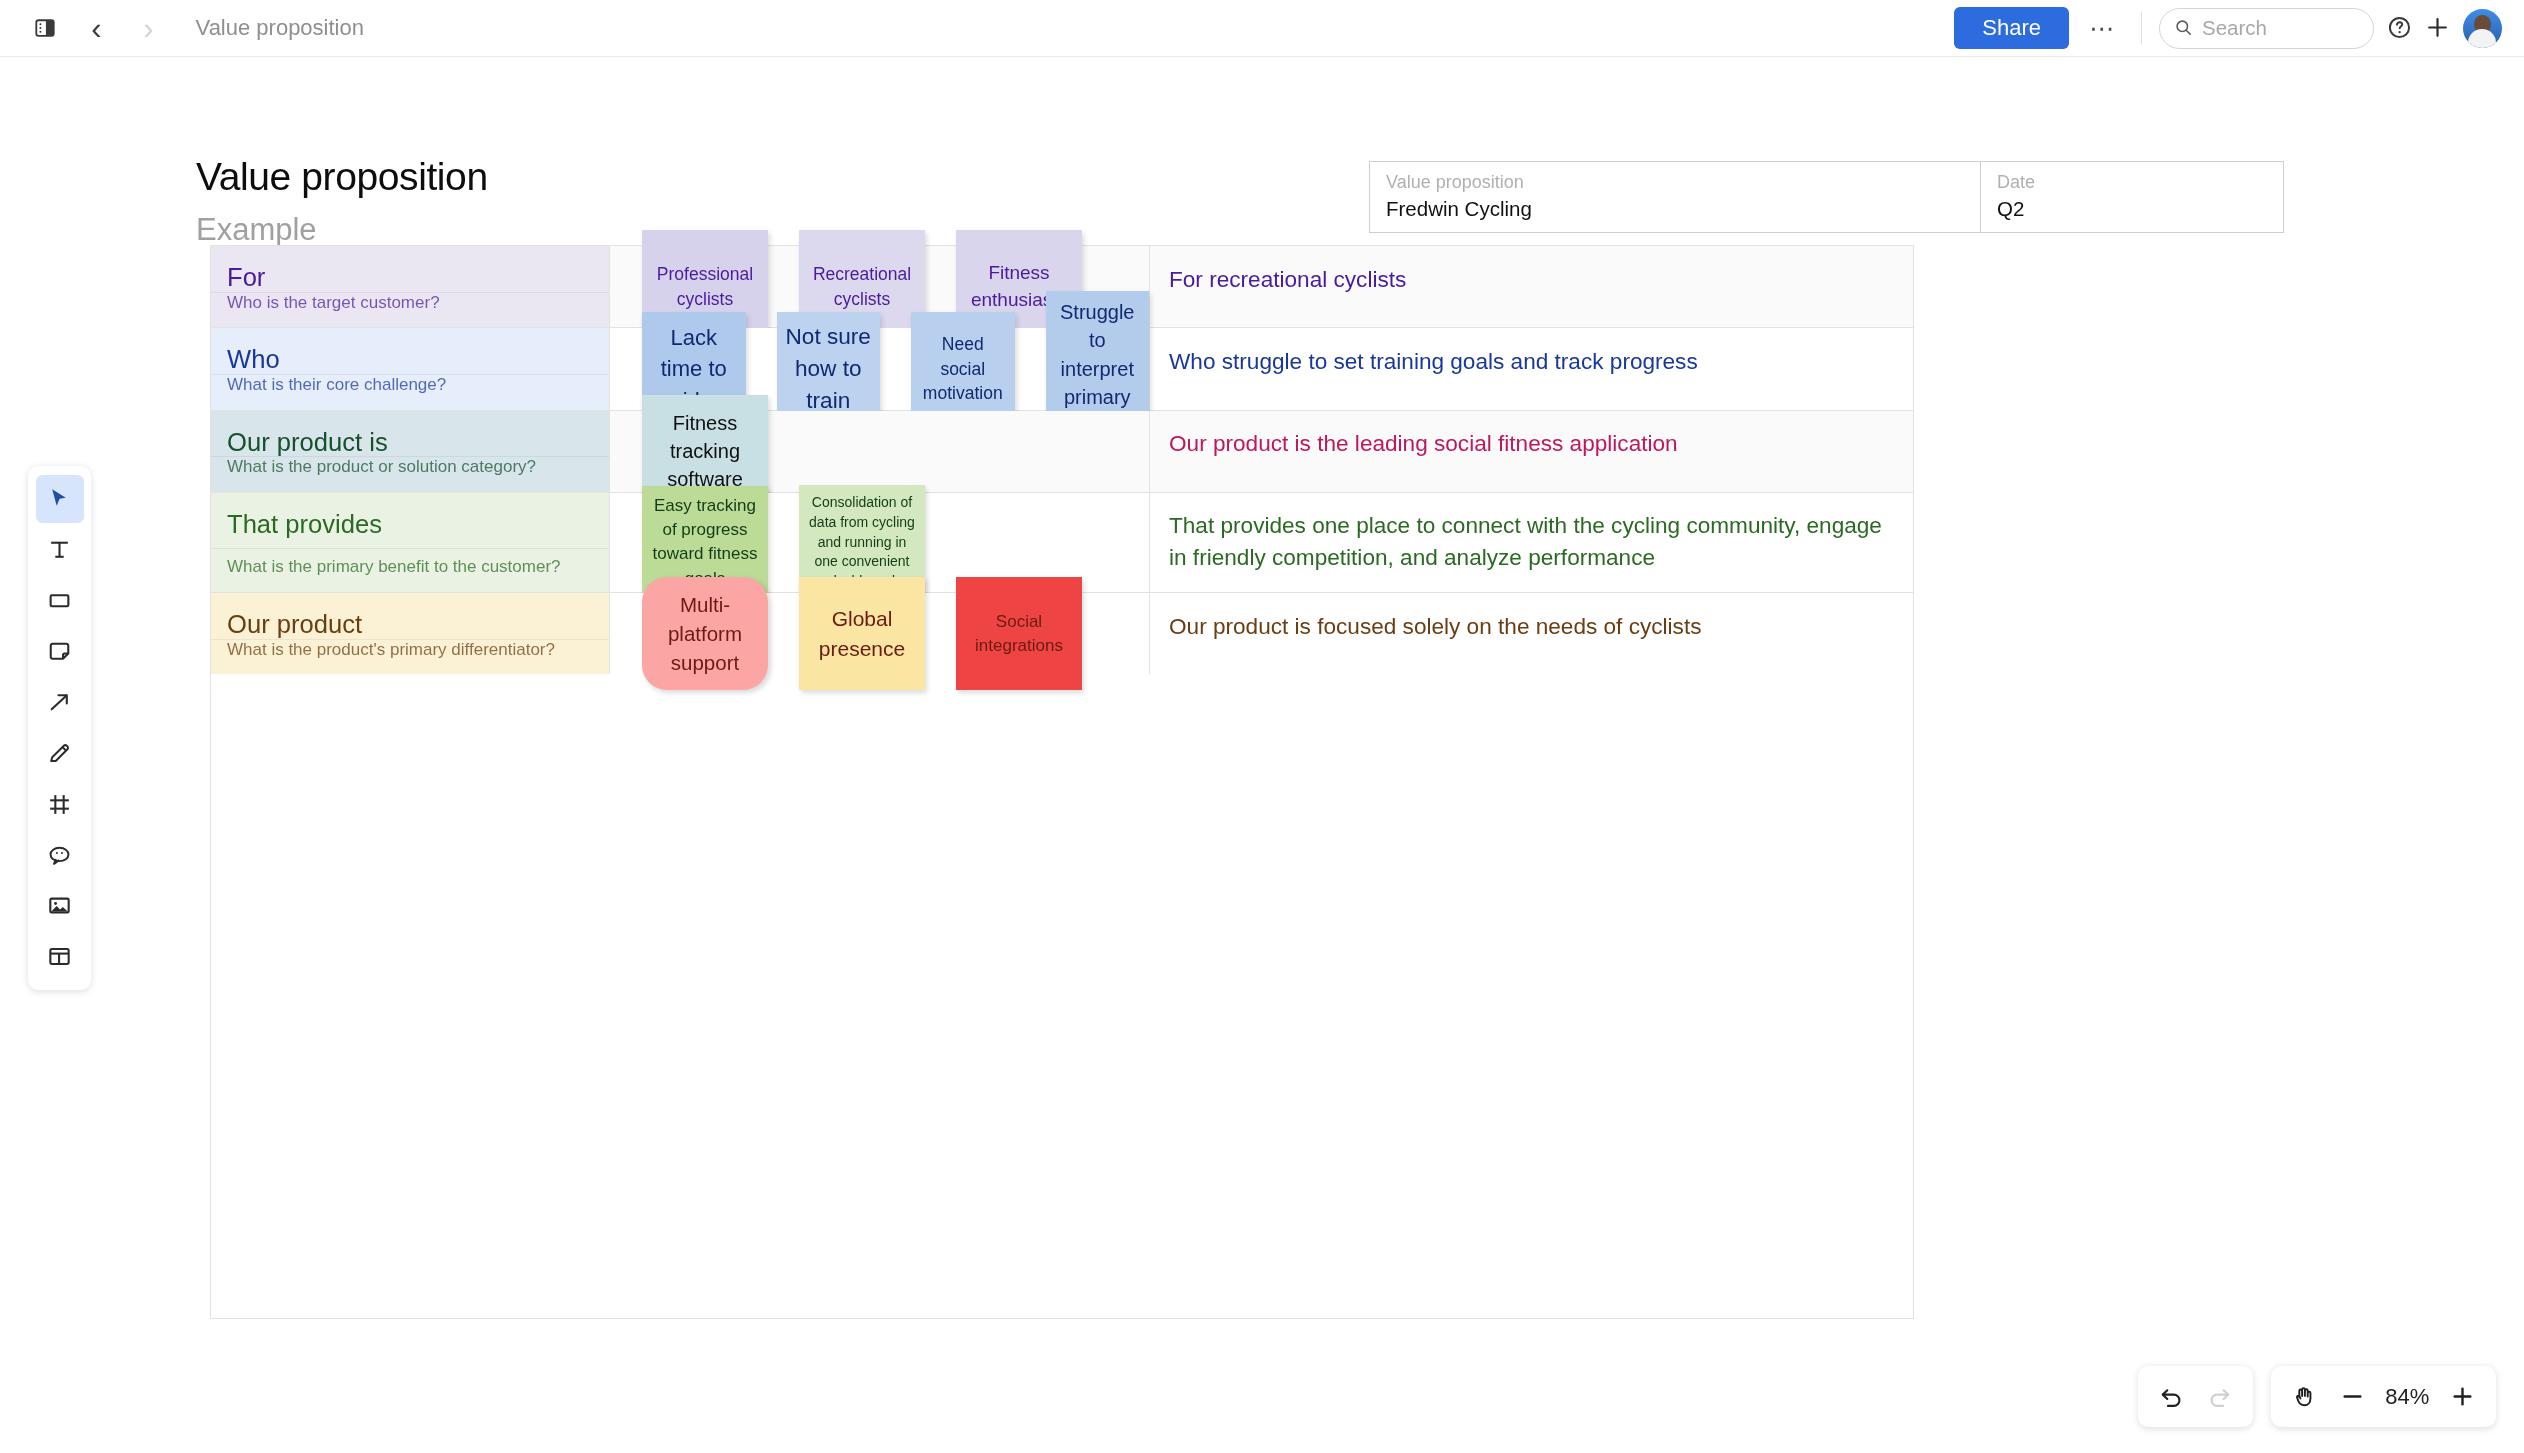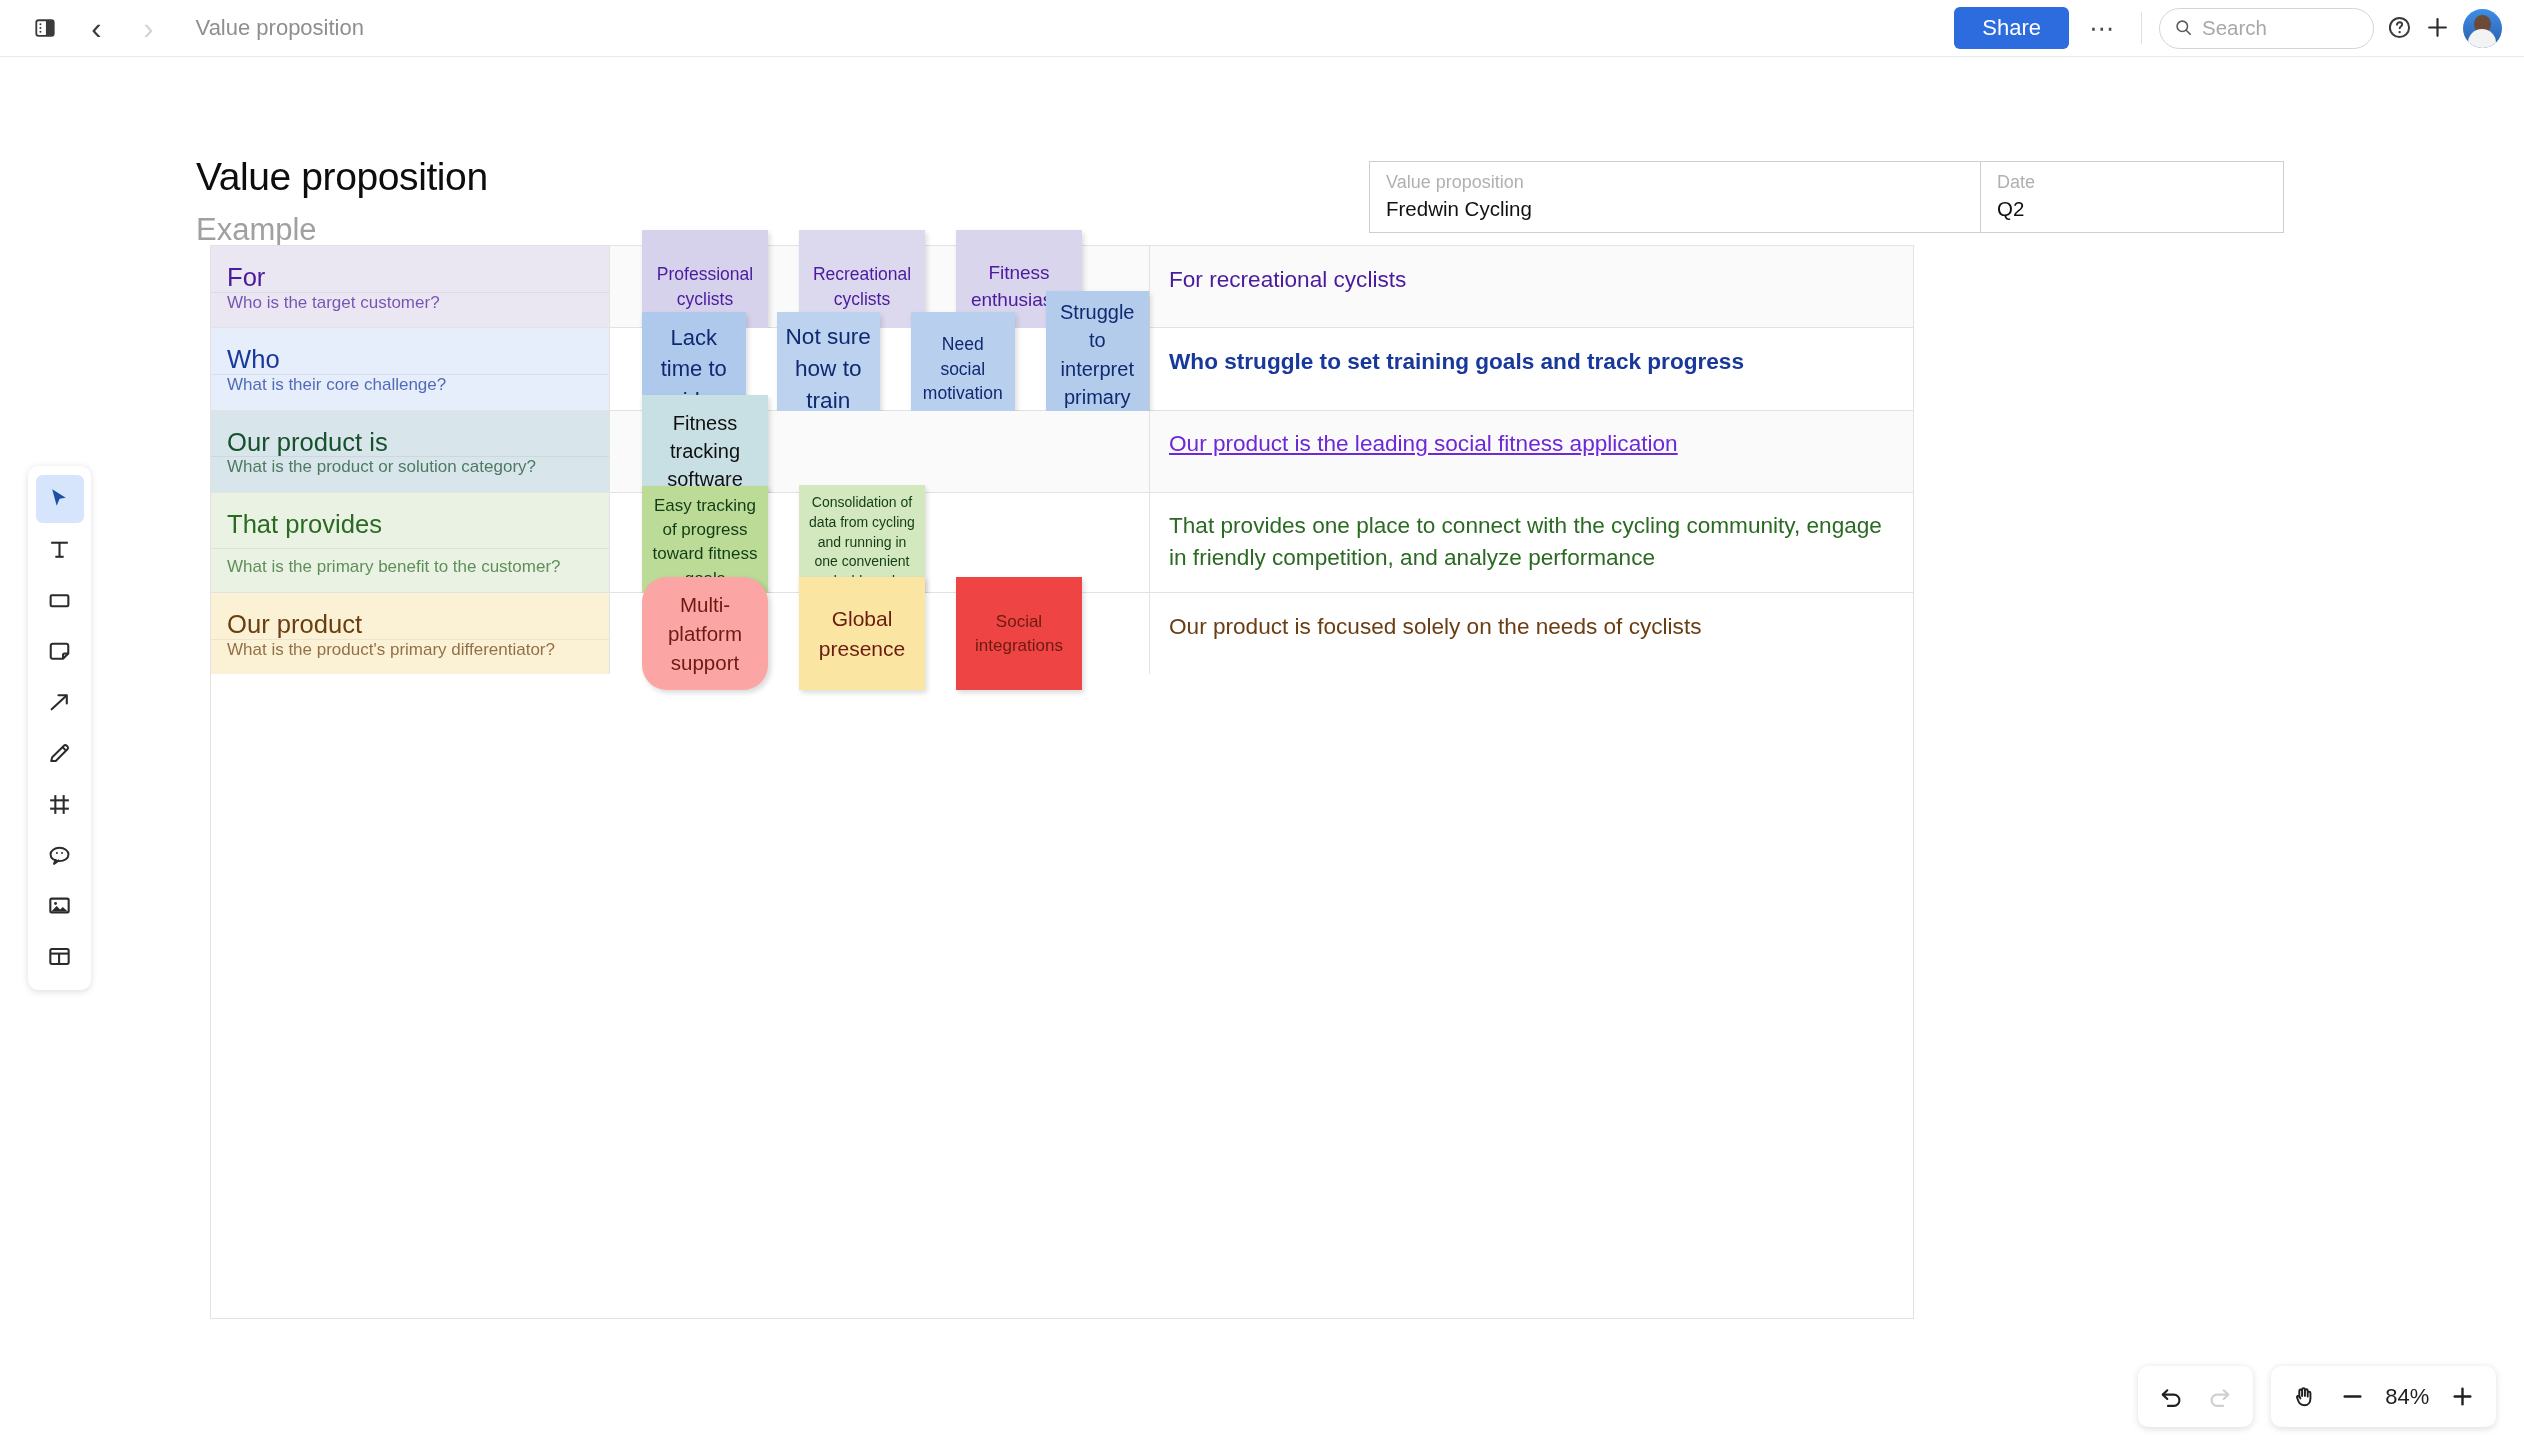--- a/index.html
+++ b/index.html
@@ -381,38 +381,38 @@
               <span class="ntext" style="font-size:22.6px">Not sure how to train</span>
             </div>
             <div class="note" style="background: rgb(185, 207, 238); color: rgb(16, 42, 114);">
               <span class="ntext" style="font-size:17.5px">Need social motivation</span>
             </div>
             <div class="note" style="background: rgb(180, 204, 236); color: rgb(16, 42, 114);">
               <span class="ntext" style="font-size:20px">Struggle to interpret primary data</span>
             </div>
           </div>
         </div>
-        <div class="cell-stmt" style="color: rgb(24, 56, 155); font-weight: bold;">Who struggle to set training goals and track progress</div>
+        <div class="cell-stmt" style="color: rgb(24, 56, 155);">Who struggle to set training goals and track progress</div>
       </div>
       <div class="row tint">
         <div class="cell-label" style="background: rgb(216, 229, 234);">
           <div class="label-top">
             <div class="label-head" style="color:#16512c">Our product is</div>
           </div>
           <div class="label-sep"></div>
           <div class="label-bot" style="color:#16512c; opacity:.72">What is the product or solution category?</div>
         </div>
         <div class="cell-notes">
           <div class="notes-wrap">
             <div class="note" style="background: rgb(200, 224, 228); color: rgb(16, 16, 16);">
               <span class="ntext" style="font-size:20px">Fitness tracking software</span>
             </div>
           </div>
         </div>
-        <div class="cell-stmt" style="color: #6d28d9; text-decoration: underline;">Our product is the leading social fitness application</div>
+        <div class="cell-stmt" style="color: #be185d;">Our product is the leading social fitness application</div>
       </div>
       <div class="row plain">
         <div class="cell-label" style="background: rgb(233, 242, 227);">
           <div class="label-top">
             <div class="label-head" style="color:#2a6a22">That provides</div>
           </div>
           <div class="label-sep"></div>
           <div class="label-bot" style="color:#2a6a22; opacity:.72">What is the primary benefit to the customer?</div>
         </div>
         <div class="cell-notes">

